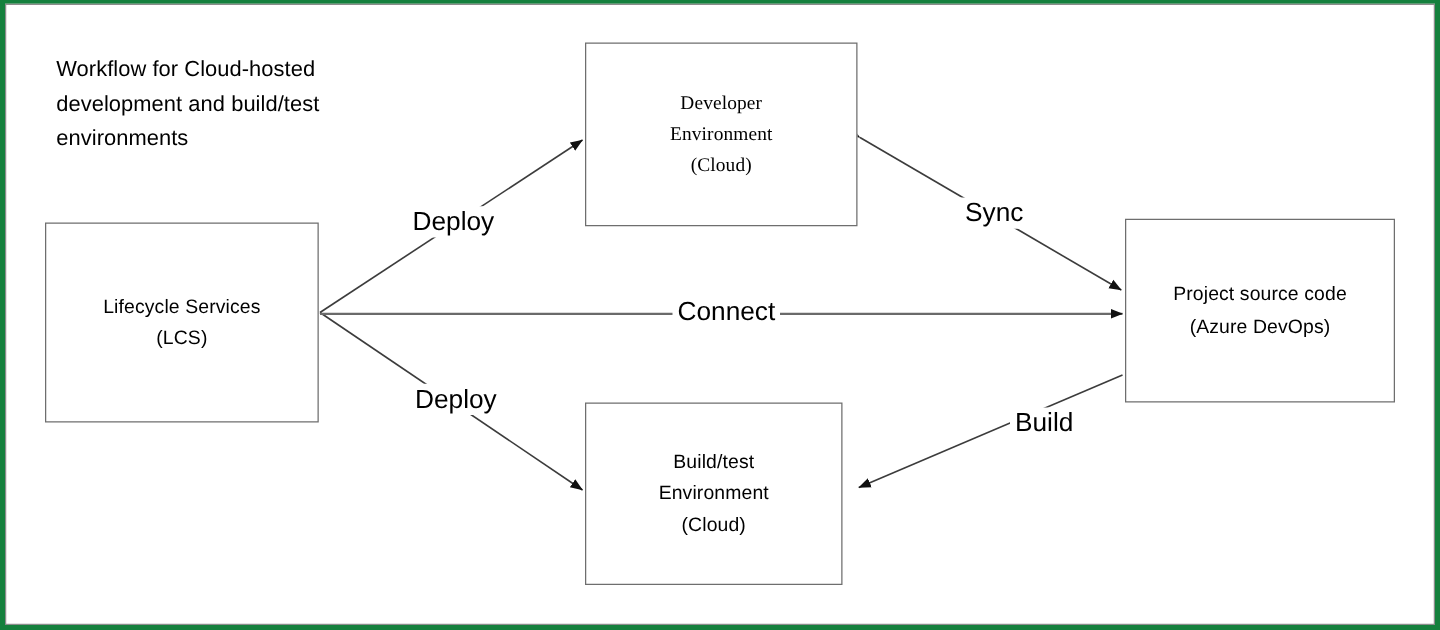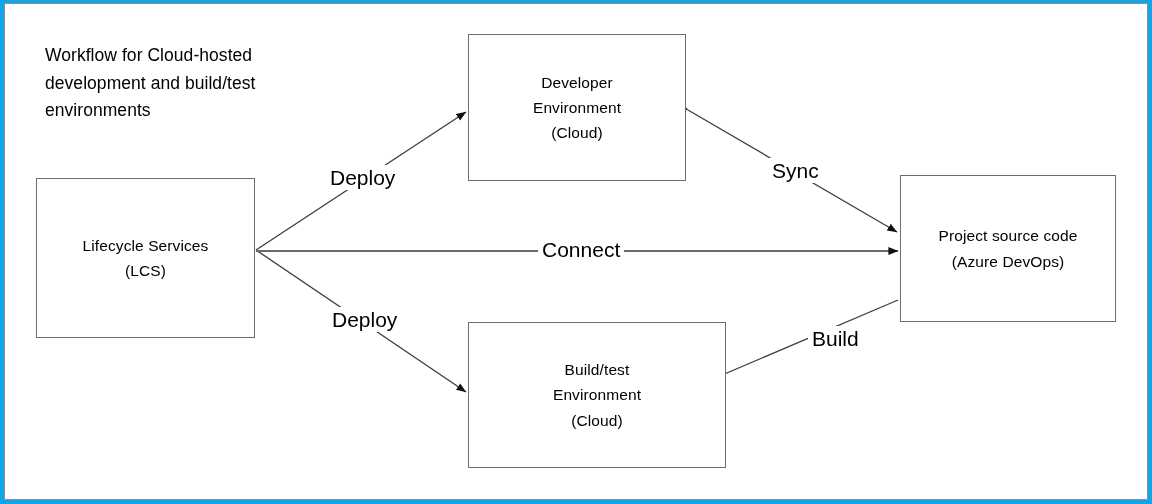--- a/index.html
+++ b/index.html
@@ -9,21 +9,21 @@
     background: #ffffff;
   }
   body {
     font-family: "Liberation Sans", sans-serif;
     -webkit-font-smoothing: antialiased;
   }
   #canvas {
     position: relative;
     width: 1152px;
     height: 504px;
-    background: #0ea5e9;
+    background: #15803d;
     box-sizing: border-box;
     overflow: hidden;
   }
   #frame {
     position: absolute;
     left: 4px;
     top: 3px;
     width: 1144px;
     height: 497px;
     box-sizing: border-box;
@@ -51,22 +51,22 @@
     font-size: 15.5px;
     line-height: 1.62;
     letter-spacing: 0.1px;
   }
   .node .node-text {
     display: block;
     white-space: pre-line;
     padding: 0 6px;
   }
   #node-lcs      { left: 36px;  top: 178px; width: 219px; height: 160px; }
-  #node-dev      { left: 468px; top: 34px;  width: 218px; height: 147px; }
-  #node-build    { left: 468px; top: 322px; width: 258px; height: 146px; }
+  #node-dev      { left: 468px; top: 34px;  width: 218px; height: 147px; font-family: Liberation Serif, serif; }
+  #node-build    { left: 468px; top: 322px; width: 206px; height: 146px; }
   #node-repo     { left: 900px; top: 175px; width: 216px; height: 147px; }
 
   #title {
     position: absolute;
     left: 45px;
     top: 42px;
     width: 330px;
     color: #000000;
     font-size: 17.5px;
     line-height: 1.58;

